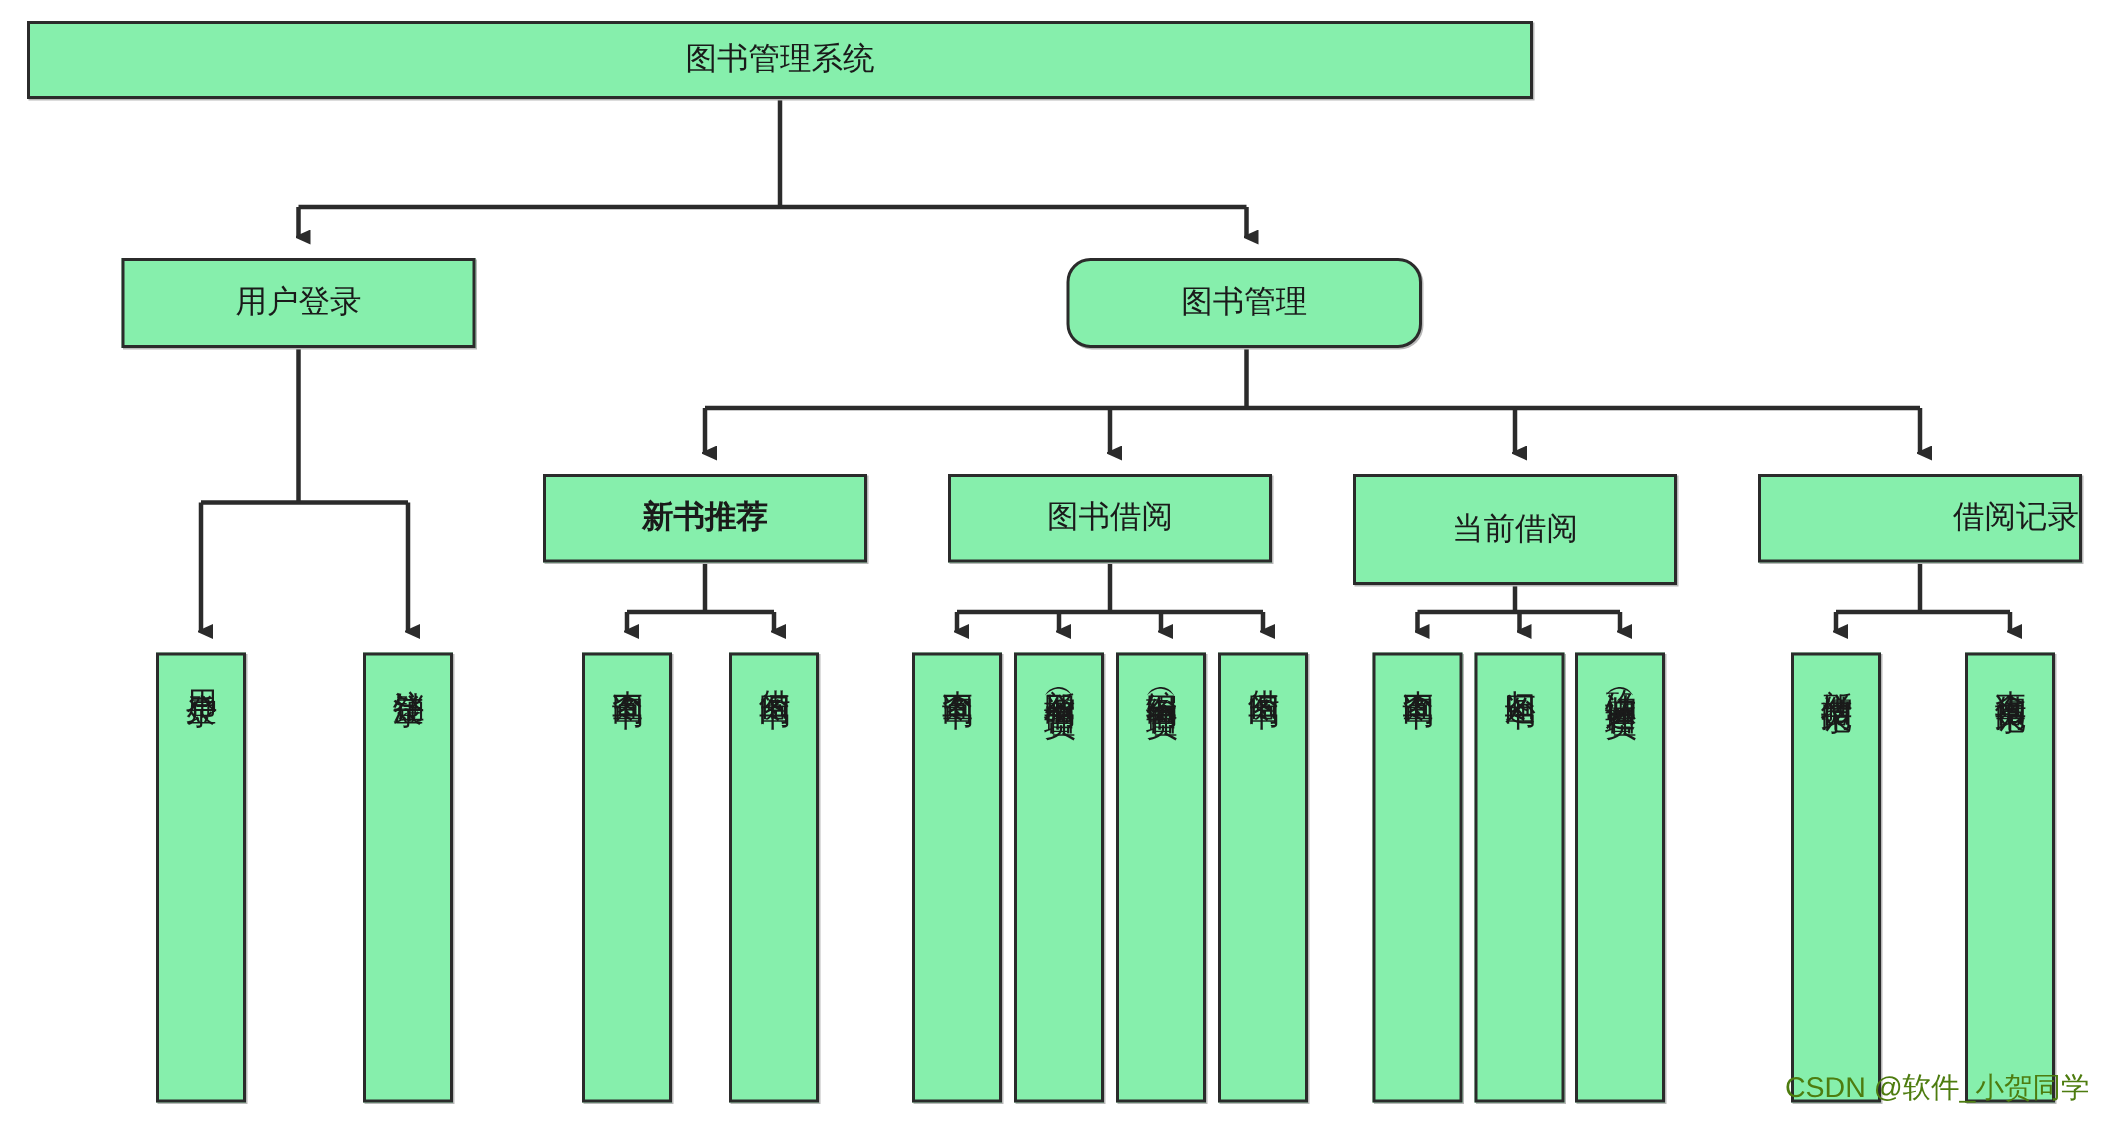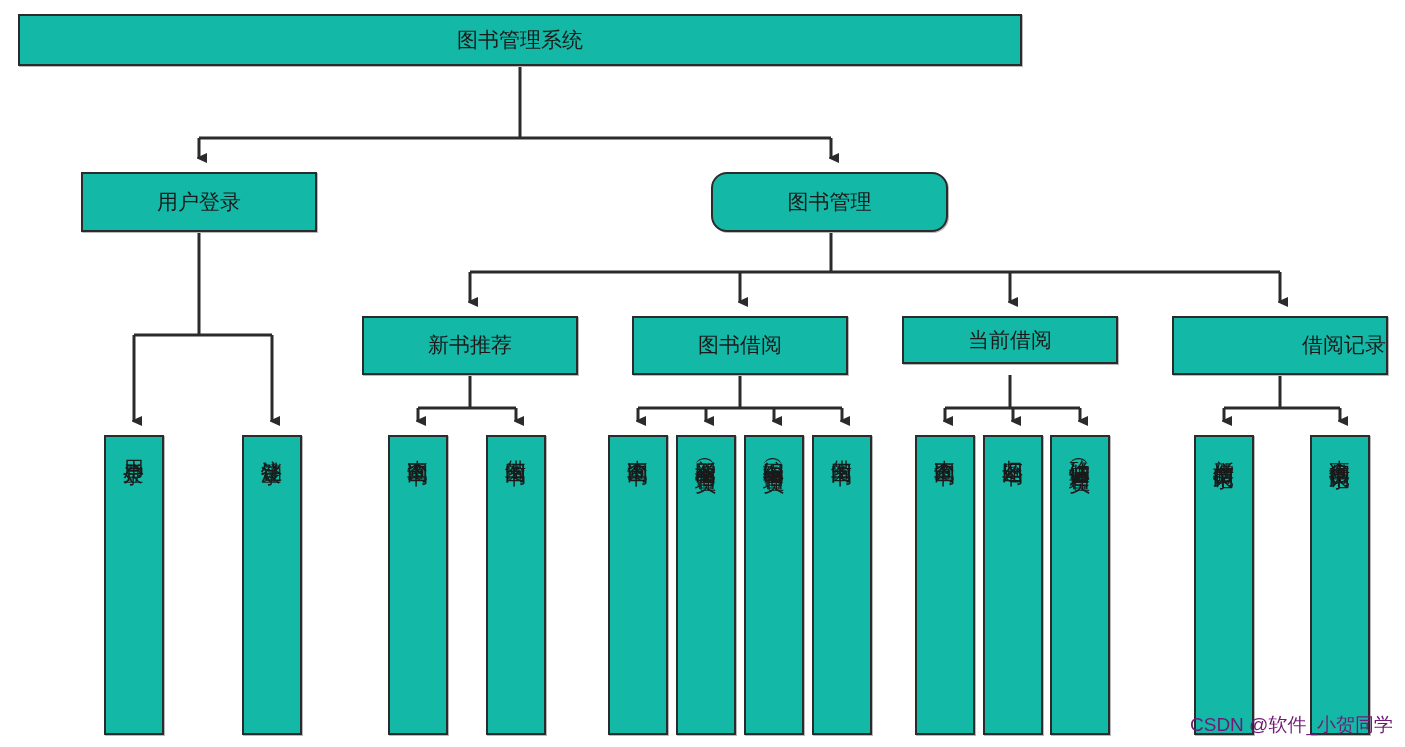--- a/index.html
+++ b/index.html
@@ -23,21 +23,21 @@
     position: absolute;
     left: 0;
     top: 0;
     width: 1405px;
     height: 747px;
   }
   .node {
     position: absolute;
     box-sizing: border-box;
     border: 2px solid #2b2b2b;
-    background: #14b8a6;
+    background: #86efac;
     display: flex;
     align-items: center;
     justify-content: center;
     color: #1a1a1a;
     box-shadow: 1px 1px 0 #b9b9b9;
   }
   .node-label {
     text-align: center;
     line-height: 1.18;
     white-space: nowrap;
@@ -54,21 +54,21 @@
     text-orientation: upright;
     font-size: 21px;
     letter-spacing: 2px;
     line-height: 1;
   }
   .watermark {
     position: absolute;
     left: 1190px;
     top: 712px;
     font-size: 19px;
-    color: #701a75;
+    color: #4d7c0f;
     white-space: nowrap;
     pointer-events: none;
   }
 </style>
 </head>
 <body>
 
 <div id="diagram-root">
 
   <svg class="edges" viewBox="0 0 1405 747" xmlns="http://www.w3.org/2000/svg">
@@ -125,27 +125,27 @@
     <span class="node-label">图书管理系统</span>
   </div>
 
   <div class="node horizontal" style="left: 81px; top: 172px; width: 236px; height: 60px;">
     <span class="node-label">用户登录</span>
   </div>
   <div class="node horizontal" style="left: 711px; top: 172px; width: 237px; height: 60px; border-radius: 16px;">
     <span class="node-label">图书管理</span>
   </div>
 
-  <div class="node horizontal" style="left: 362px; top: 316px; width: 216px; height: 59px;">
+  <div class="node horizontal" style="left: 362px; top: 316px; width: 216px; height: 59px; font-weight: bold;">
     <span class="node-label">新书推荐</span>
   </div>
   <div class="node horizontal" style="left: 632px; top: 316px; width: 216px; height: 59px;">
     <span class="node-label">图书借阅</span>
   </div>
-  <div class="node horizontal" style="left: 902px; top: 316px; width: 216px; height: 48px;">
+  <div class="node horizontal" style="left: 902px; top: 316px; width: 216px; height: 74px;">
     <span class="node-label">当前借阅</span>
   </div>
   <div class="node horizontal" style="left: 1172px; top: 316px; width: 216px; height: 59px; justify-content: flex-end;">
     <span class="node-label">借阅记录</span>
   </div>
 
   <div class="node vertical" style="left: 104px; top: 435px; width: 60px; height: 300px;">
     <span class="node-label">用户登录</span>
   </div>
   <div class="node vertical" style="left: 242px; top: 435px; width: 60px; height: 300px;">

